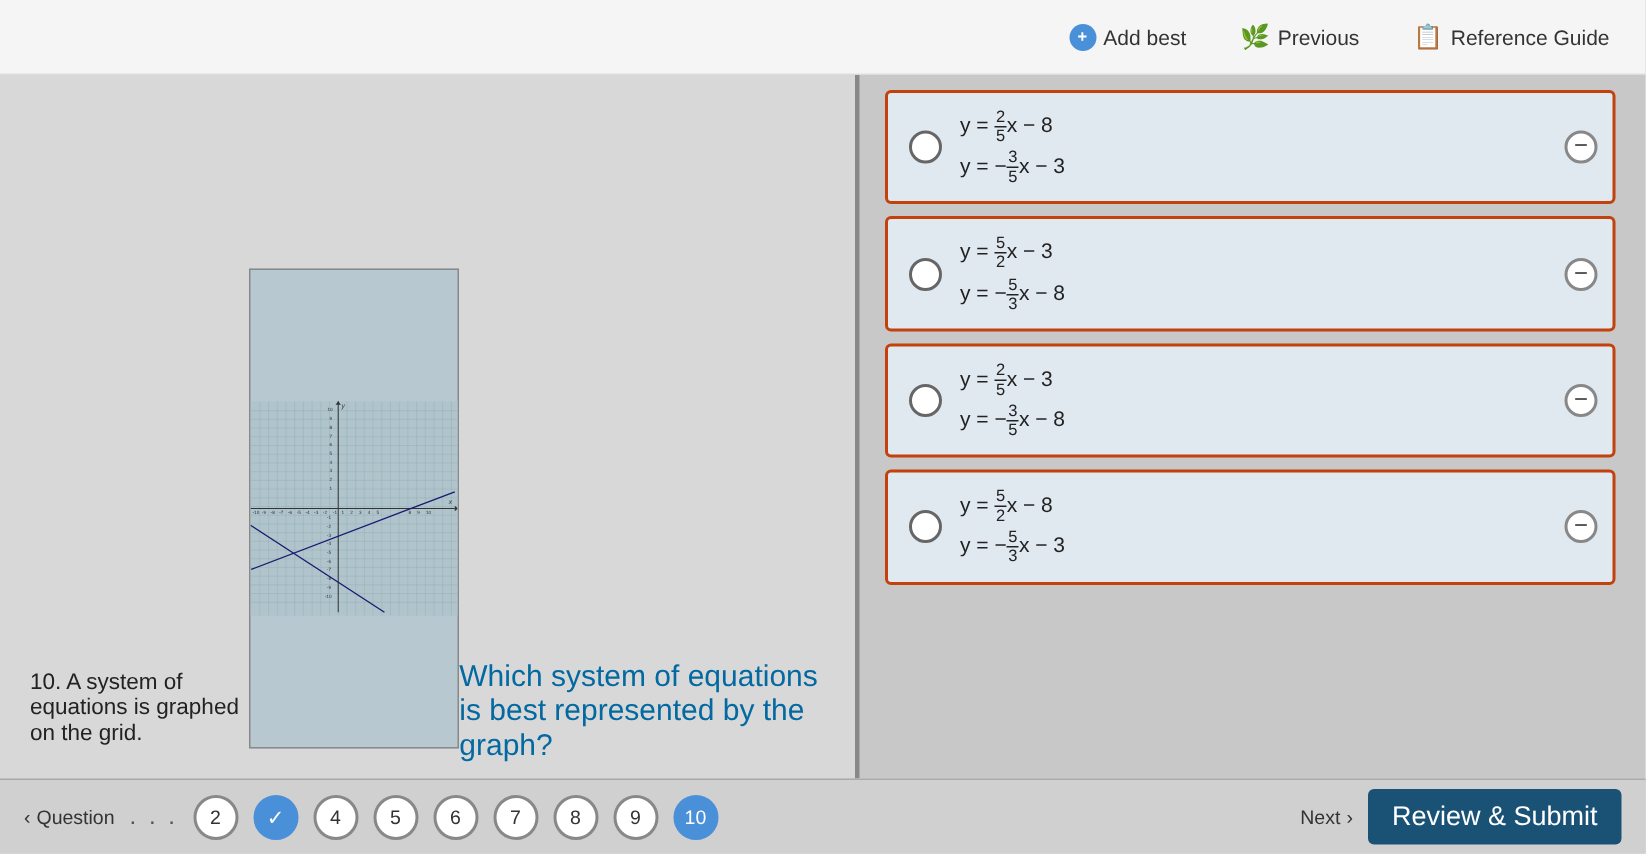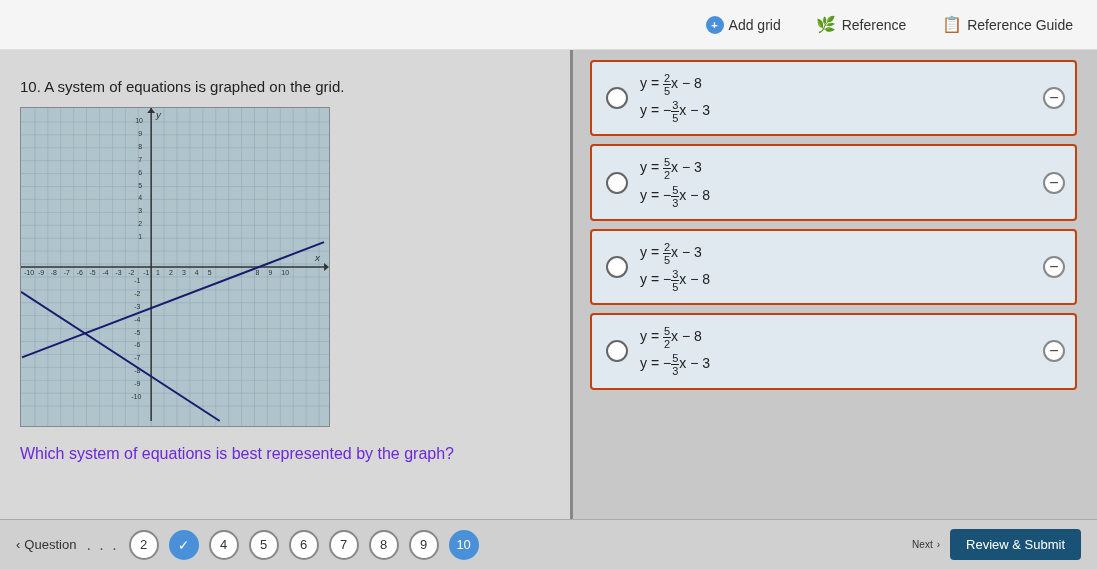--- a/index.html
+++ b/index.html
@@ -61,24 +61,25 @@
       top: 50px; left: 0; right: 0; bottom: 50px;
       display: flex;
       background: #e8e8e8;
       overflow: hidden;
     }
 
     
     .left-panel {
       flex: 0 0 570px;
       background: #d8d8d8;
-      padding: 28px 20px 10px 20px;
-      display: flex;
-      flex-direction: column;
+      padding: 12px 20px 10px 20px;
+      display: flex;
+      flex-direction: row;
       position: relative;
+      align-items: flex-end;
     }
 
     .question-text {
       font-size: 15px;
       color: #222;
       margin-bottom: 12px;
     }
 
     
     .graph-container {
@@ -89,22 +90,22 @@
       position: relative;
       margin-bottom: 10px;
     }
 
     .graph-svg {
       width: 100%;
       height: 100%;
     }
 
     .which-system-text {
-      font-size: 16px;
-      color: #6d28d9;
+      font-size: 20px;
+      color: #0369a1;
       margin-top: 8px;
     }
 
     
     .divider-line {
       position: absolute;
       top: 0; bottom: 0;
       left: 570px;
       width: 3px;
       background: #888;
@@ -215,36 +216,36 @@
       border-radius: 50%;
       background: #4a90d9;
       border: 2px solid #4a90d9;
       display: flex; align-items: center; justify-content: center;
       color: white;
       font-size: 14px;
       cursor: pointer;
     }
 
     .next-btn {
-      font-size: 10px;
+      font-size: 13px;
       color: #333;
       cursor: pointer;
       background: none;
       border: none;
       margin-left: auto;
       display: flex; align-items: flex-end; gap: 4px;
     }
 
     .review-submit-btn {
       background: #1a5276;
       color: white;
       border: none;
       border-radius: 4px;
       padding: 8px 16px;
-      font-size: 13px;
+      font-size: 18px;
       cursor: pointer;
     }
 
     
     .frac {
       display: inline-flex;
       flex-direction: column;
       align-items: center;
       vertical-align: middle;
       font-size: 11px;
@@ -257,25 +258,25 @@
       font-size: 14px;
       color: #222;
     }
   </style>
 </head>
 <body>
 
 <div class="top-bar">
   <button class="top-bar-btn">
     <span class="icon-circle">+</span>
-    <span>Add grid</span>
+    <span>Add best</span>
   </button>
   <button class="top-bar-btn">
     <span class="icon-leaf">🌿</span>
-    <span>Reference</span>
+    <span>Previous</span>
   </button>
   <button class="top-bar-btn">
     <span class="icon-book">📋</span>
     <span>Reference Guide</span>
   </button>
 </div>
 
 <div class="main-area">
 
   <div class="left-panel">

